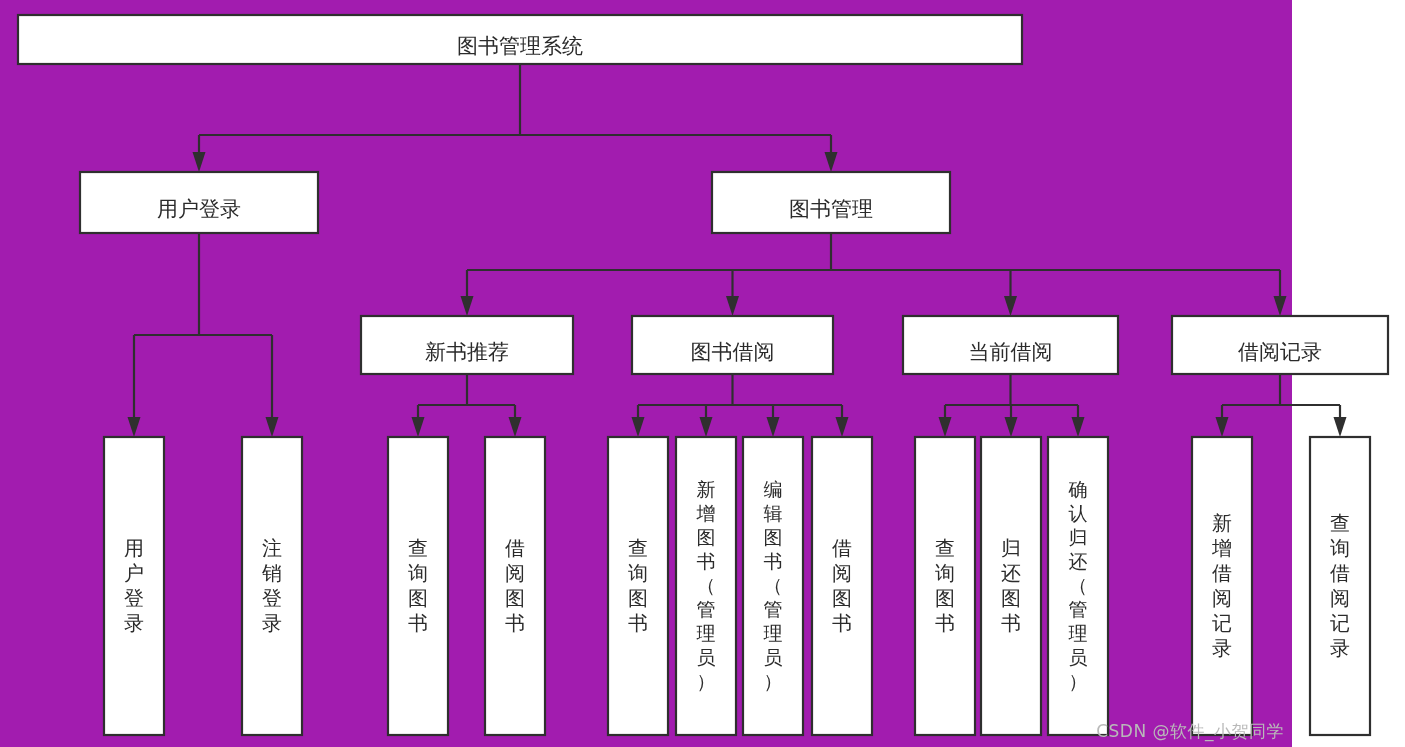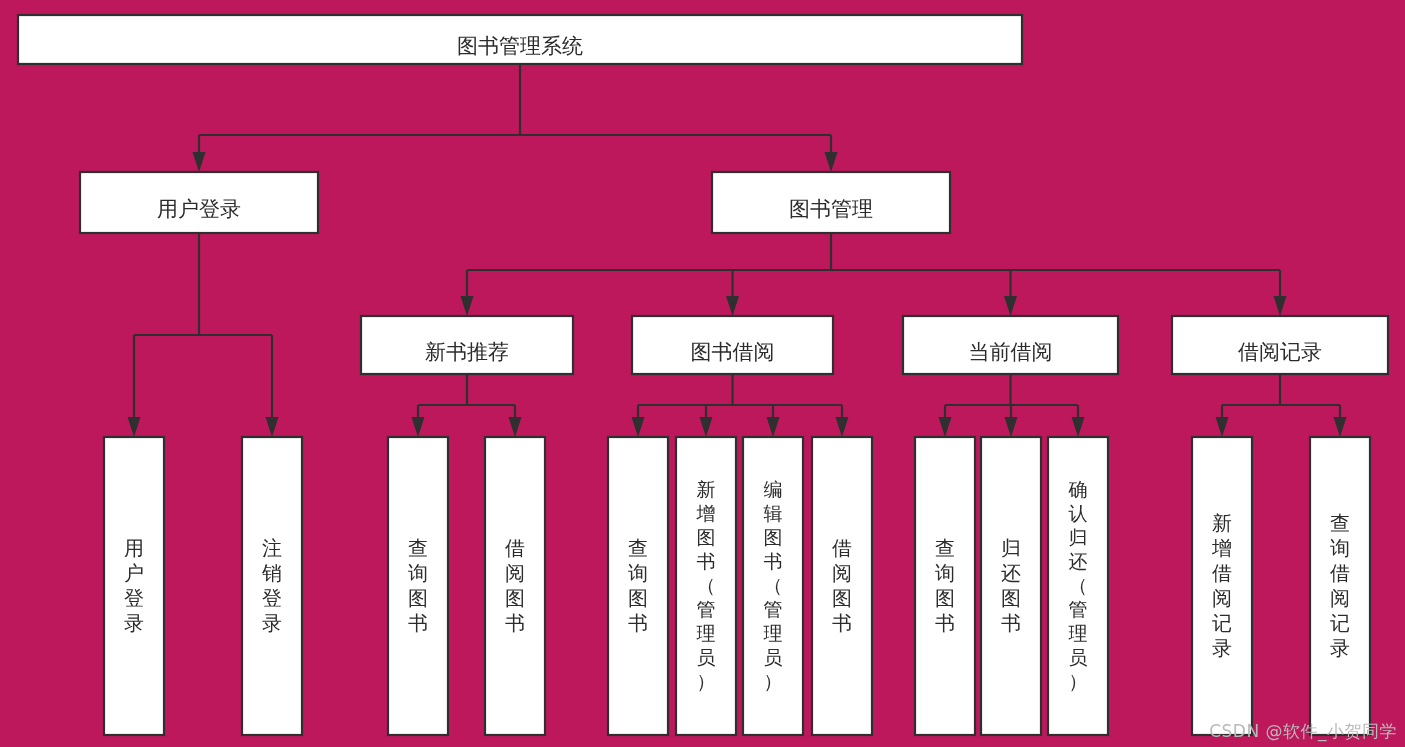--- a/index.html
+++ b/index.html
@@ -10,23 +10,23 @@
   }
   body {
     font-family: "DejaVu Sans", "Liberation Sans", sans-serif;
     width: 1405px;
     height: 747px;
     overflow: hidden;
     position: relative;
   }
   #diagram-root {
     position: relative;
-    width: 1405px;
+    width: 1292px;
     height: 747px;
-    background: #be185d;
+    background: #a21caf;
     text-decoration: underline;
   }
   svg#chart-svg {
     position: absolute;
     left: 0;
     top: 0;
     width: 1405px;
     height: 747px;
     display: block;
   }

